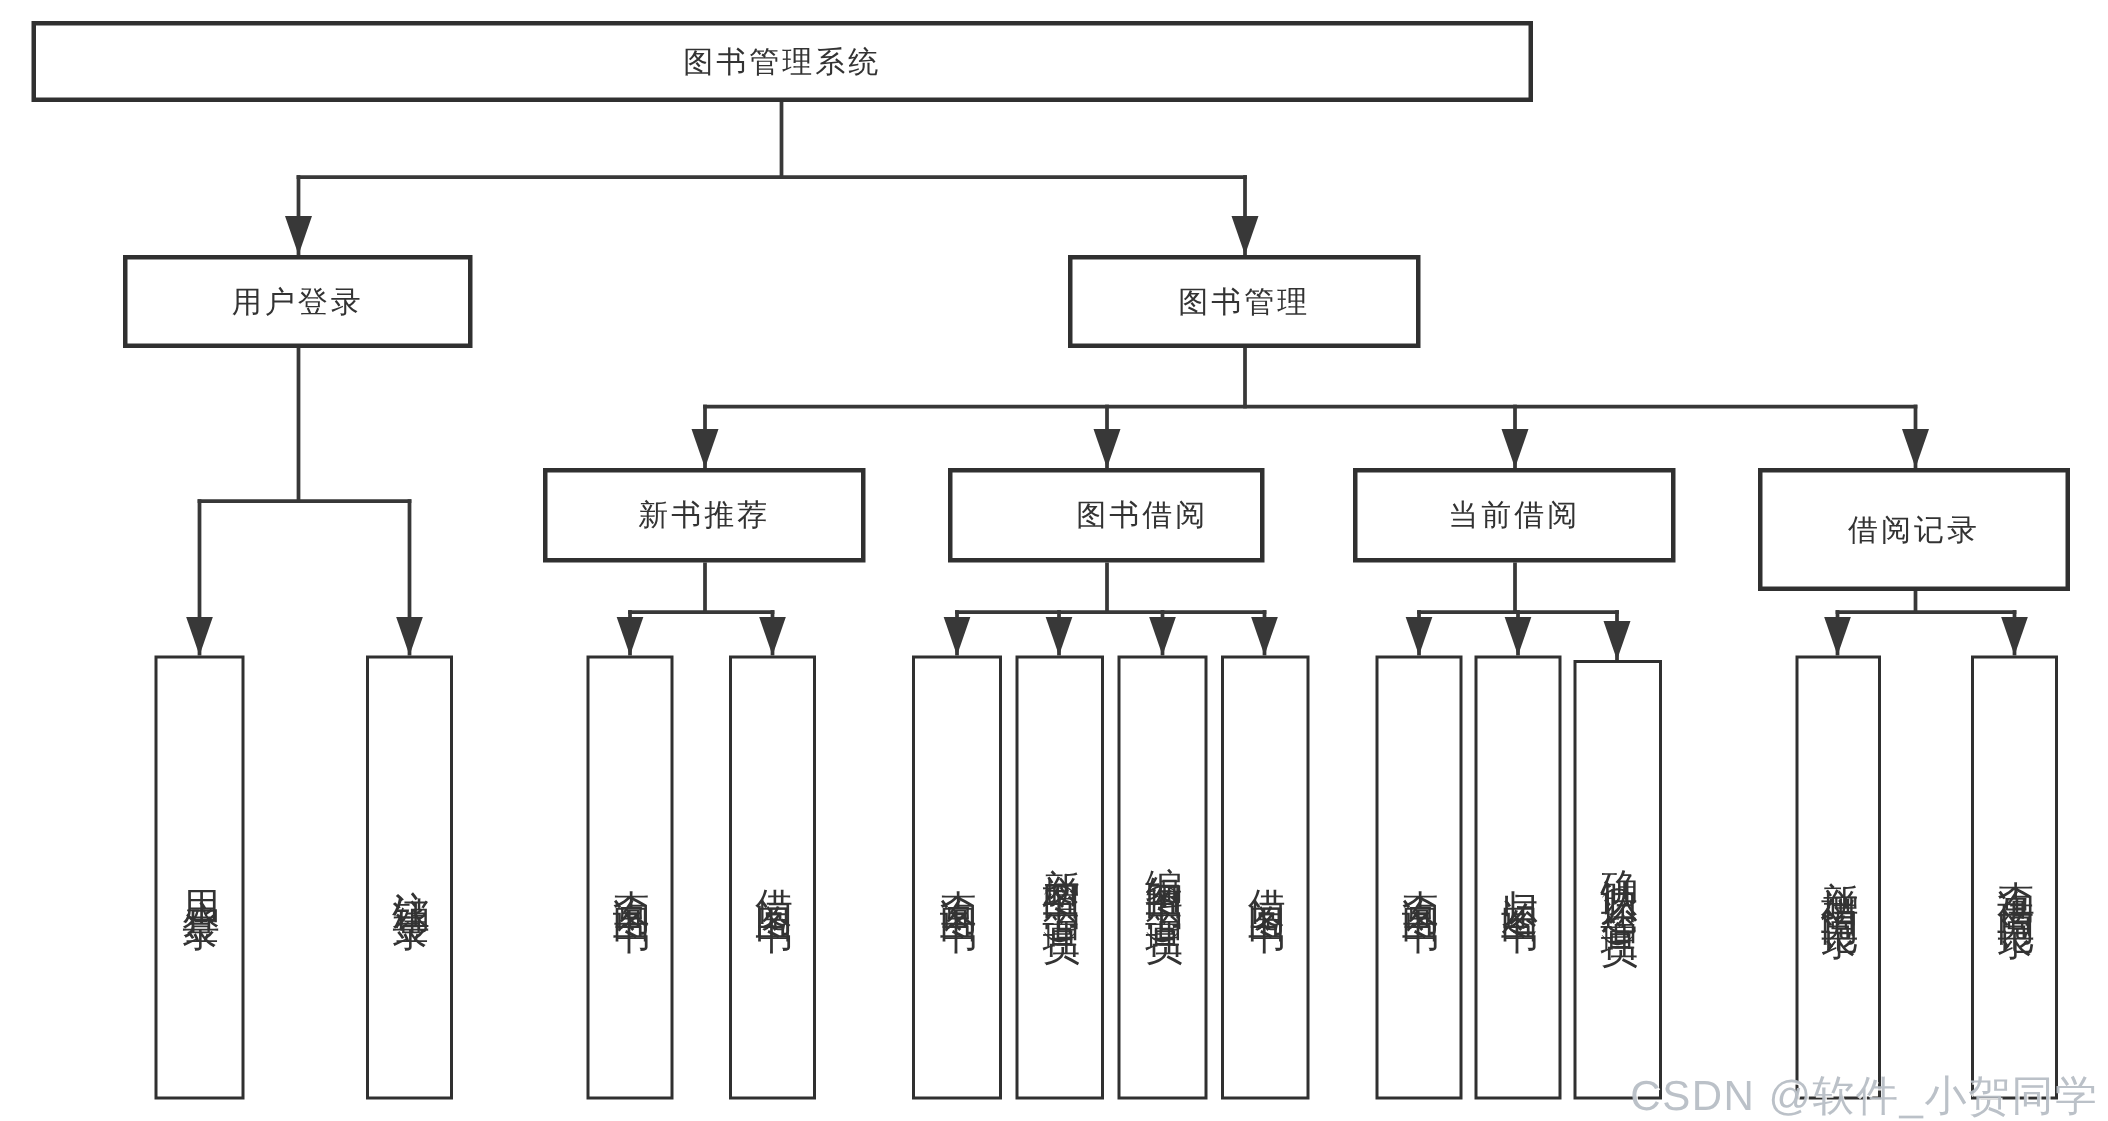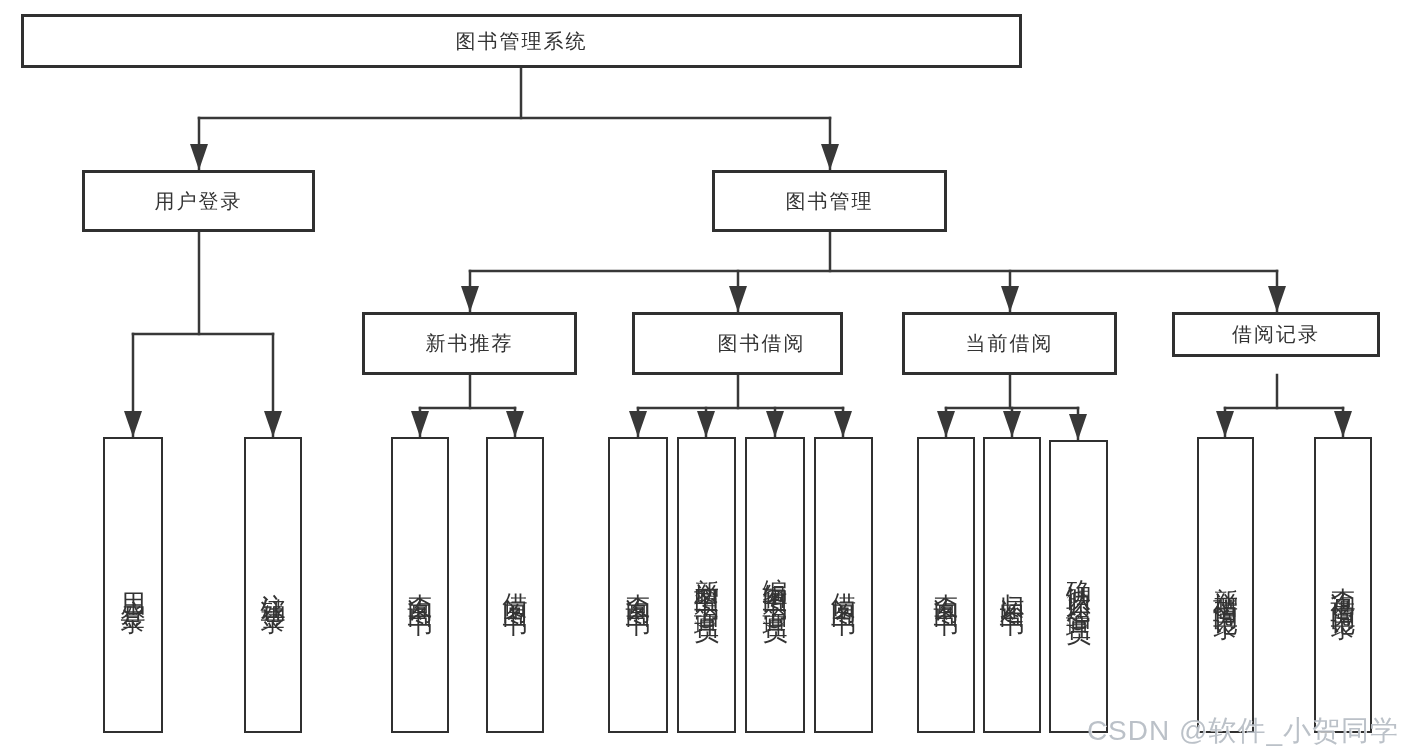--- a/index.html
+++ b/index.html
@@ -127,21 +127,21 @@
 
   <div class="node h" style="left:712px; top:170px; width:235px; height:62px;">
     <span class="lbl">图书管理</span>
   </div>
   <div class="node h" style="left:632px; top:312px; width:211px; height:63px;padding-left:48px;">
     <span class="lbl">图书借阅</span>
   </div>
   <div class="node h" style="left:902px; top:312px; width:215px; height:63px;text-align:center;">
     <span class="lbl">当前借阅</span>
   </div>
-  <div class="node h" style="left:1172px; top:312px; width:208px; height:45px;">
+  <div class="node h" style="left:1172px; top:312px; width:208px; height:82px;">
     <span class="lbl">借阅记录</span>
   </div>
 
   <div class="node v" style="left:103px; top:437px; width:60px; height:296px;">
     <span class="lbl">用户登录</span>
   </div>
   <div class="node v" style="left:244px; top:437px; width:58px; height:296px;">
     <span class="lbl">注销登录</span>
   </div>
 

